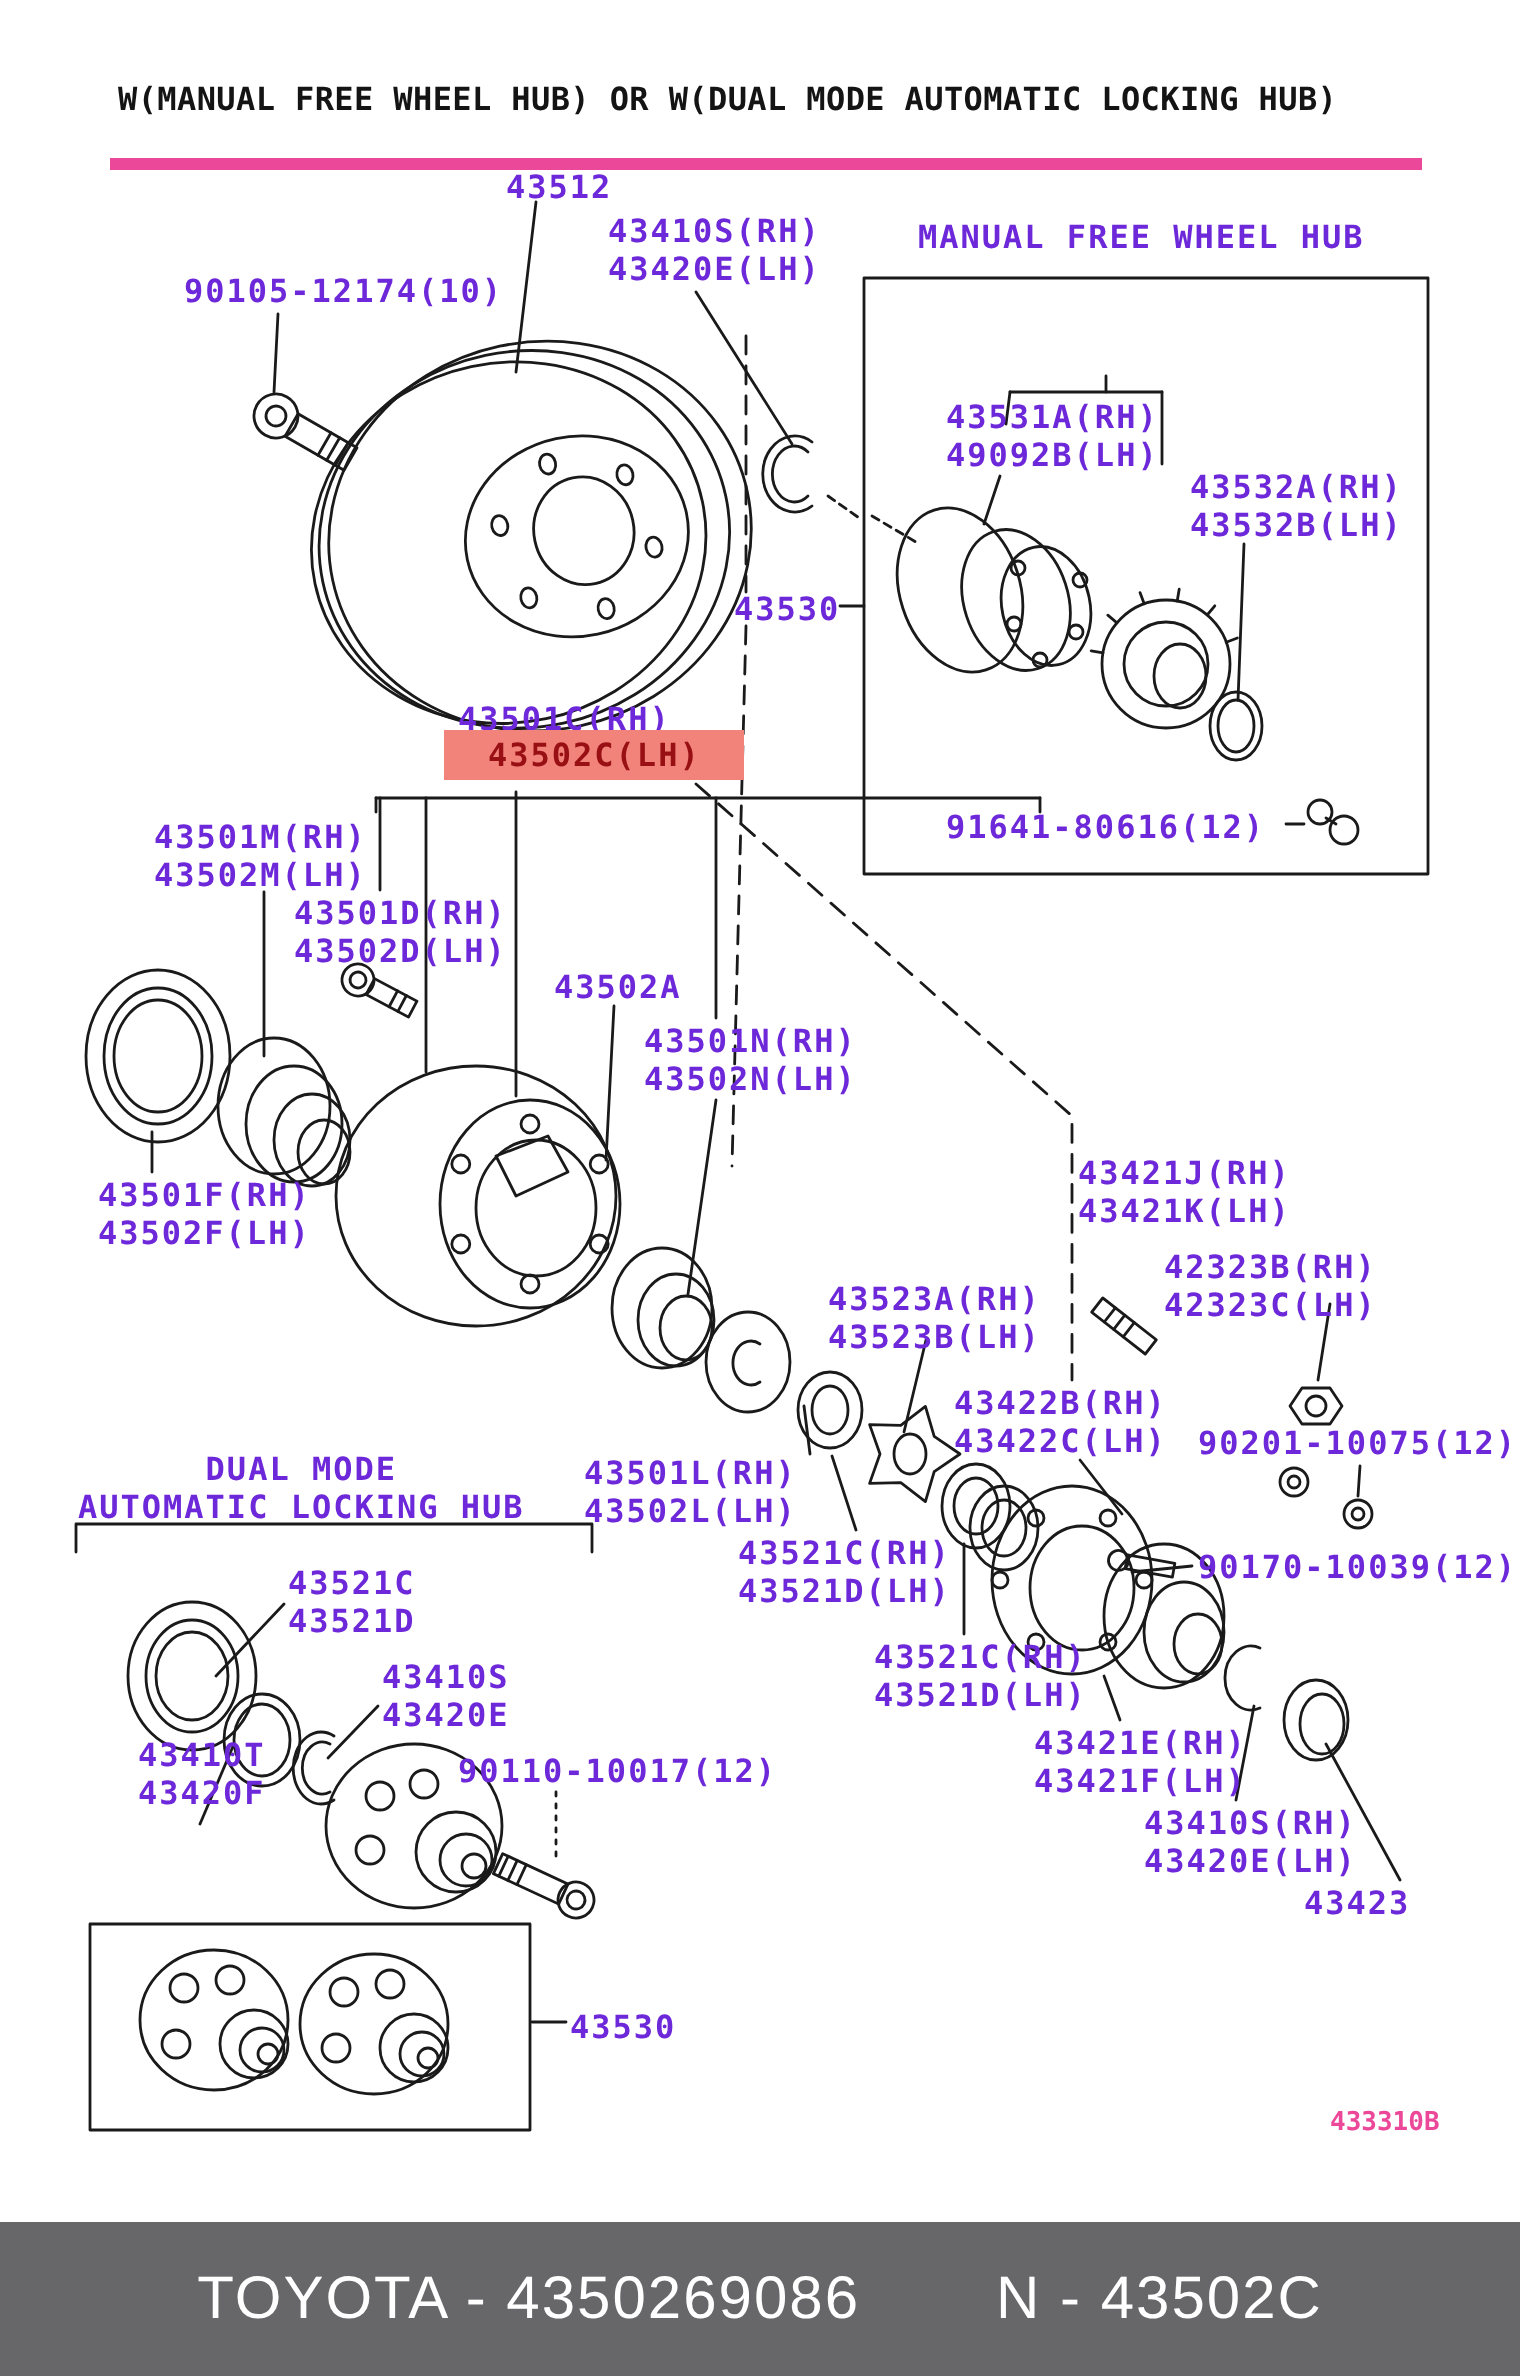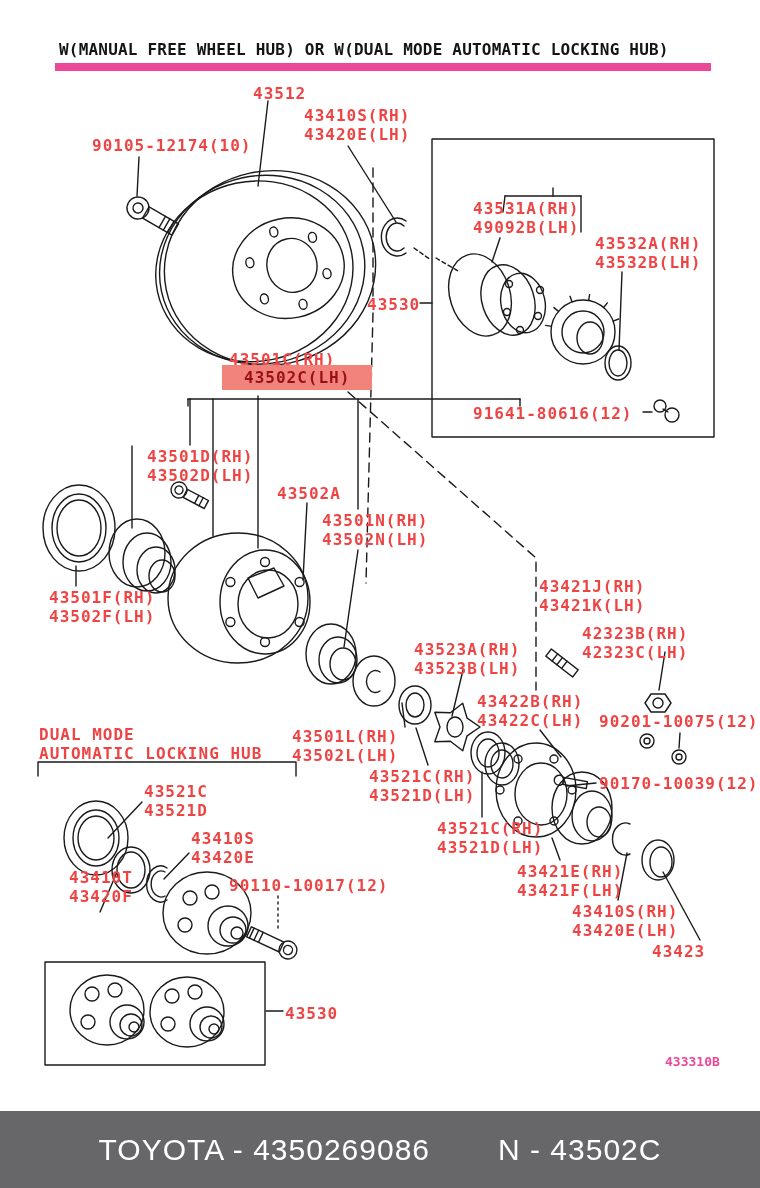--- a/index.html
+++ b/index.html
@@ -1,23 +1,23 @@
 <!DOCTYPE html>
 <html><head>
 <meta charset="utf-8">
 <style>
   html,body{margin:0;padding:0;background:#fff;}
   #page{position:relative;width:760px;height:1188px;background:#fff;overflow:hidden;
         font-family:"DejaVu Sans Mono",monospace;}
   #art{position:absolute;left:0;top:0;width:760px;height:1188px;}
   #art *{stroke:#1a1a1a;stroke-width:1.4;fill:none;stroke-linecap:round;stroke-linejoin:round;}
   .lbl{position:absolute;font:bold 16px "DejaVu Sans Mono",monospace;letter-spacing:1px;
-       line-height:19px;white-space:pre-line;color:#ef4444;}
+       line-height:19px;white-space:pre-line;color:#6d28d9;text-align:center;}
   .hdr{position:absolute;left:55px;top:40px;width:652px;font:bold 16px "DejaVu Sans Mono",monospace;
-       letter-spacing:.2px;color:#141414;border-bottom:8px solid #ec4899;padding:0 0 4px 4px;}
+       letter-spacing:.2px;color:#141414;border-bottom:6px solid #ec4899;padding:0 0 20px 4px;}
   .hl{background:#f2837b;color:#991014;padding:3px 22px;white-space:pre-line;
       font:bold 16px "DejaVu Sans Mono",monospace;letter-spacing:1px;position:absolute;}
   .doccode{position:absolute;font:bold 13px "DejaVu Sans Mono",monospace;color:#ec4899;}
   .bar{position:absolute;left:0;top:1111px;width:760px;height:77px;background:#67676a;
        display:flex;align-items:center;justify-content:center;gap:68px;
        font-family:"Liberation Sans",sans-serif;font-size:30px;color:#fff;letter-spacing:1px;}
 </style>
 </head>
 <body>
 
@@ -259,28 +259,31 @@
           <circle cx="115" cy="990" r="7"></circle>
           <circle cx="88" cy="1022" r="7"></circle>
       </g>
     </g>
   </svg>
 
   <div class="lbl" style="left:253px;top:84px">43512</div>
   <div class="lbl" style="left:304px;top:106px">43410S(RH)
 43420E(LH)</div>
   <div class="lbl" style="left:92px;top:136px">90105-12174(10)</div>
+  <div class="lbl" style="left:459px;top:109px">MANUAL FREE WHEEL HUB</div>
   <div class="lbl" style="left:473px;top:199px">43531A(RH)
 49092B(LH)</div>
   <div class="lbl" style="left:595px;top:234px">43532A(RH)
 43532B(LH)</div>
   <div class="lbl" style="left:367px;top:295px">43530</div>
   <div class="lbl" style="left:473px;top:404px">91641-80616(12)</div>
   <div class="lbl" style="left:229px;top:350px">43501C(RH)</div>
   <div class="hl" style="left:222px;top:365px">43502C(LH)</div>
+  <div class="lbl" style="left:77px;top:409px">43501M(RH)
+43502M(LH)</div>
   <div class="lbl" style="left:147px;top:447px">43501D(RH)
 43502D(LH)</div>
   <div class="lbl" style="left:277px;top:484px">43502A</div>
   <div class="lbl" style="left:322px;top:511px">43501N(RH)
 43502N(LH)</div>
   <div class="lbl" style="left:49px;top:588px">43501F(RH)
 43502F(LH)</div>
   <div class="lbl" style="left:539px;top:577px">43421J(RH)
 43421K(LH)</div>
   <div class="lbl" style="left:582px;top:624px">42323B(RH)

